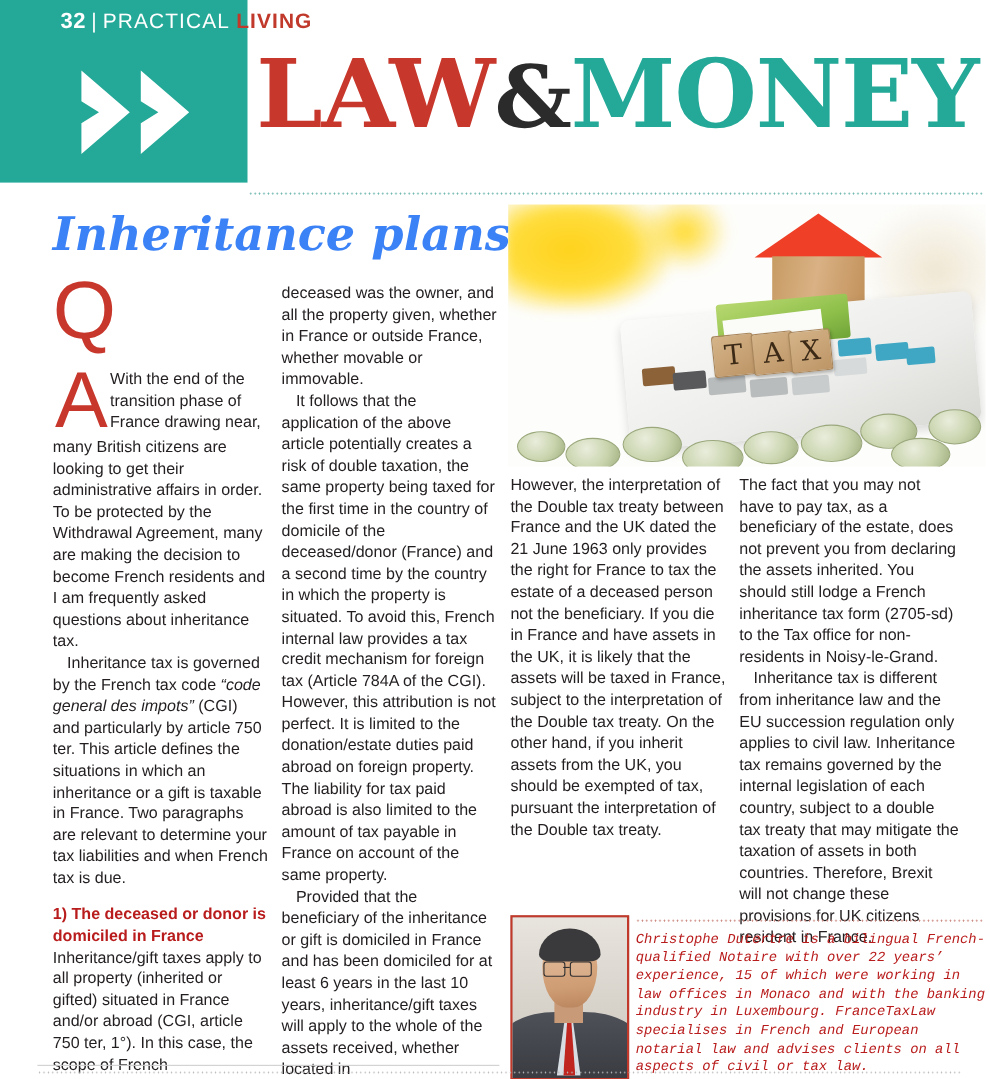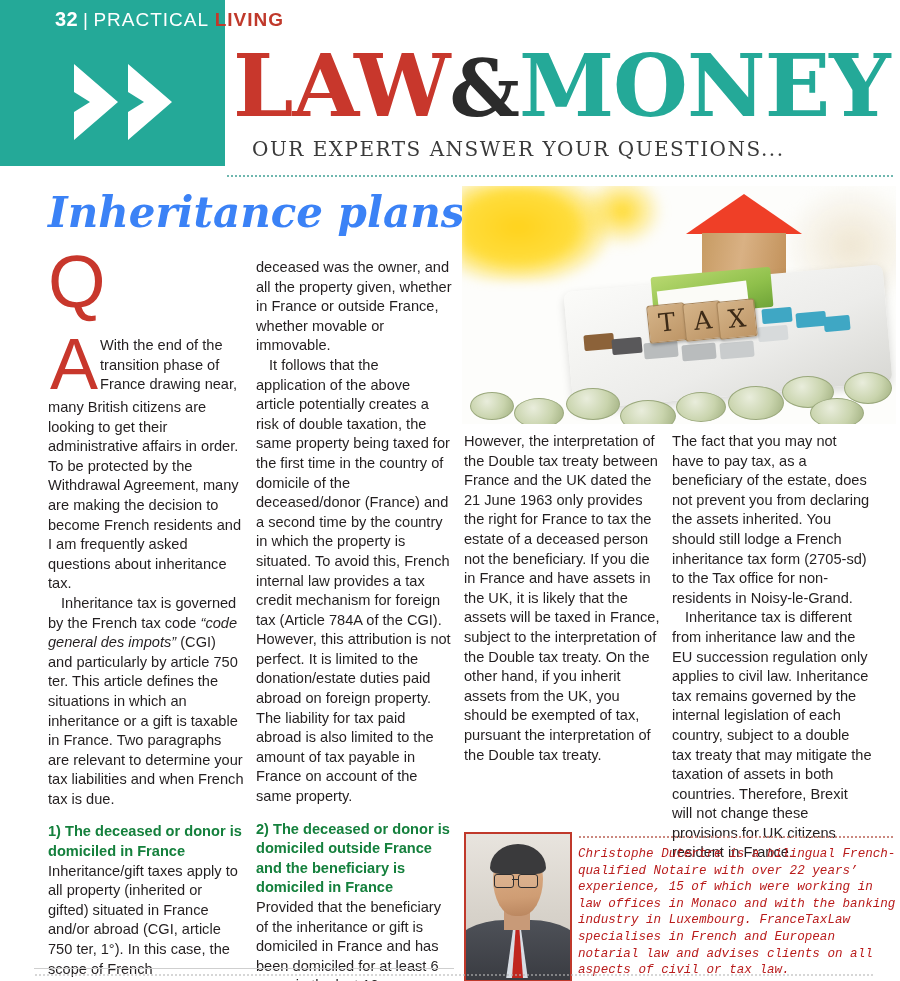--- a/index.html
+++ b/index.html
@@ -185,21 +185,21 @@
   .col {
     position: absolute;
     font-size: 14.6px;
     line-height: 19.6px;
     color: #231f20;
     text-align: left;
   }
   .col p { margin: 0; }
   .col p + p { text-indent: 13px; }
   .col .subhead {
-    color: #15803d;
+    color: #b91c1c;
     font-weight: bold;
     margin-top: 13px;
     text-indent: 0 !important;
   }
   .col .subhead + p { text-indent: 0; }
   .col i { font-style: italic; }
 
   #col1 { left: 48px;  top: 258px; width: 196px; }
   #col2 { left: 256px; top: 258px; width: 196px; }
   #col3 { left: 464px; top: 432px; width: 196px; }
@@ -322,21 +322,20 @@
   </div>
 
   <div class="folio">
     <span class="num">32</span><span class="pipe">|</span><span class="practical">PRACTICAL</span> <span class="living">LIVING</span>
   </div>
 
   <div class="logo-wrap">
     <div class="logo">
       <span class="law">LAW</span><span class="amp">&amp;</span><span class="money">MONEY</span>
     </div>
-    <div class="tagline">OUR EXPERTS ANSWER YOUR QUESTIONS...</div>
   </div>
 </div>
 
 <div class="dotted-rule"></div>
 
 <div class="article-title">Inheritance plans</div>
 
 <div class="hero">
   <div class="bg-yellow"></div>
   <div class="bg-yellow2"></div>
@@ -391,21 +390,20 @@
 
   <p><span>Inheritance tax is governed by the French tax code </span><i>“code general des impots”</i><span> (CGI) and particularly by article 750 ter. This article defines the situations in which an inheritance or a gift is taxable in France. Two paragraphs are relevant to determine your tax liabilities and when French tax is due.</span></p>
 
   <p class="subhead">1) The deceased or donor is domiciled in France</p>
   <p>Inheritance/gift taxes apply to all property (inherited or gifted) situated in France and/or abroad (CGI, article 750 ter, 1°). In this case, the scope of French inheritance/donation tax is therefore absolute. It includes all the property of which the</p>
 </div>
 
 <div class="col" id="col2">
   <p>deceased was the owner, and all the property given, whether in France or outside France, whether movable or immovable.</p>
   <p>It follows that the application of the above article potentially creates a risk of double taxation, the same property being taxed for the first time in the country of domicile of the deceased/donor (France) and a second time by the country in which the property is situated. To avoid this, French internal law provides a tax credit mechanism for foreign tax (Article 784A of the CGI). However, this attribution is not perfect. It is limited to the donation/estate duties paid abroad on foreign property. The liability for tax paid abroad is also limited to the amount of tax payable in France on account of the same property.</p>
-  <p class="subhead">2) The deceased or donor is domiciled outside France and the beneficiary is domiciled in France</p>
   <p>Provided that the beneficiary of the inheritance or gift is domiciled in France and has been domiciled for at least 6 years in the last 10 years, inheritance/gift taxes will apply to the whole of the assets received, whether located in</p>
 </div>
 
 <div class="col" id="col3">
   <p>However, the interpretation of the Double tax treaty between France and the UK dated the 21 June 1963 only provides the right for France to tax the estate of a deceased person not the beneficiary. If you die in France and have assets in the UK, it is likely that the assets will be taxed in France, subject to the interpretation of the Double tax treaty. On the other hand, if you inherit assets from the UK, you should be exempted of tax, pursuant the interpretation of the Double tax treaty.</p>
 </div>
 
 <div class="col" id="col4">
   <p>The fact that you may not have to pay tax, as a beneficiary of the estate, does not prevent you from declaring the assets inherited. You should still lodge a French inheritance tax form (2705-sd) to the Tax office for non-residents in Noisy-le-Grand.</p>
   <p>Inheritance tax is different from inheritance law and the EU succession regulation only applies to civil law. Inheritance tax remains governed by the internal legislation of each country, subject to a double tax treaty that may mitigate the taxation of assets in both countries. Therefore, Brexit will not change these provisions for UK citizens resident in France.</p>

